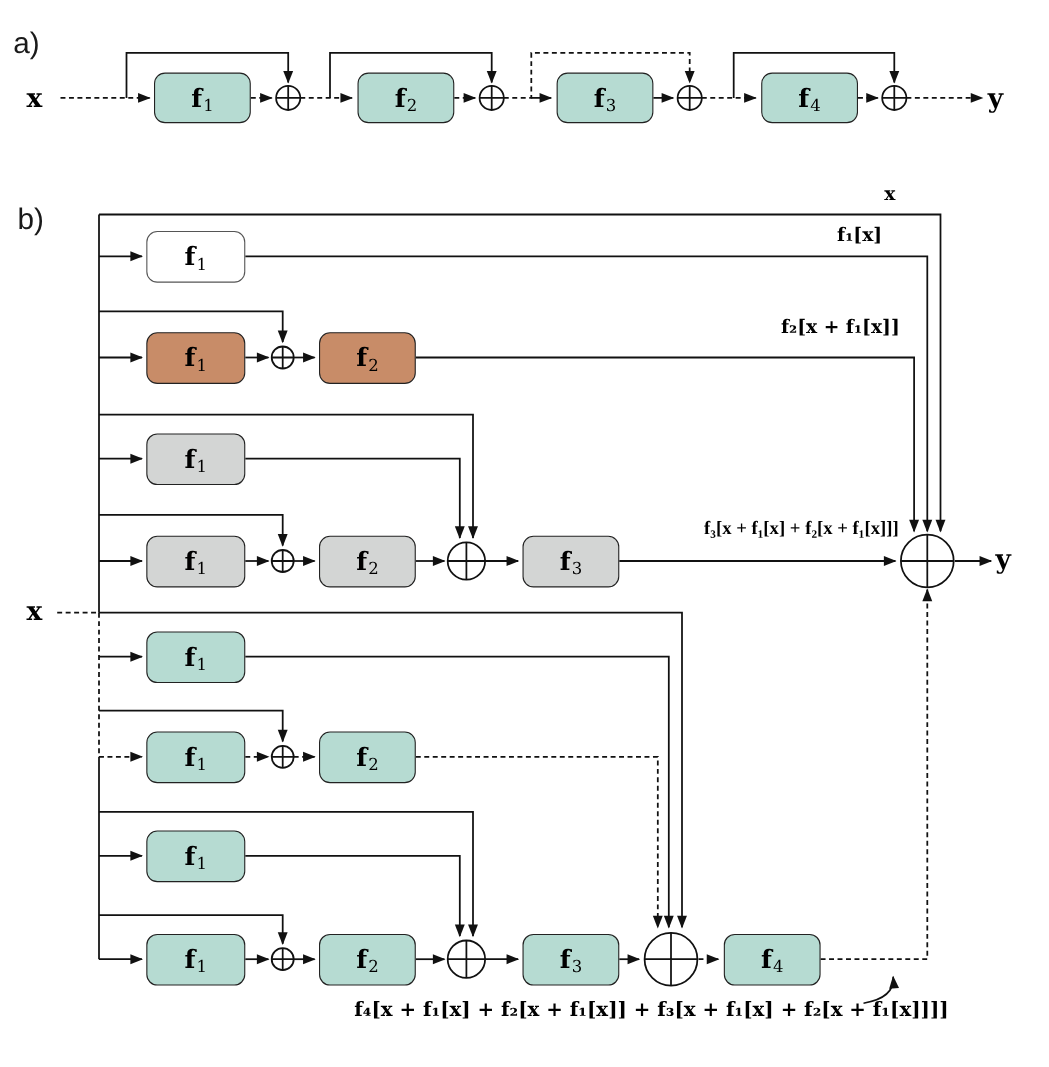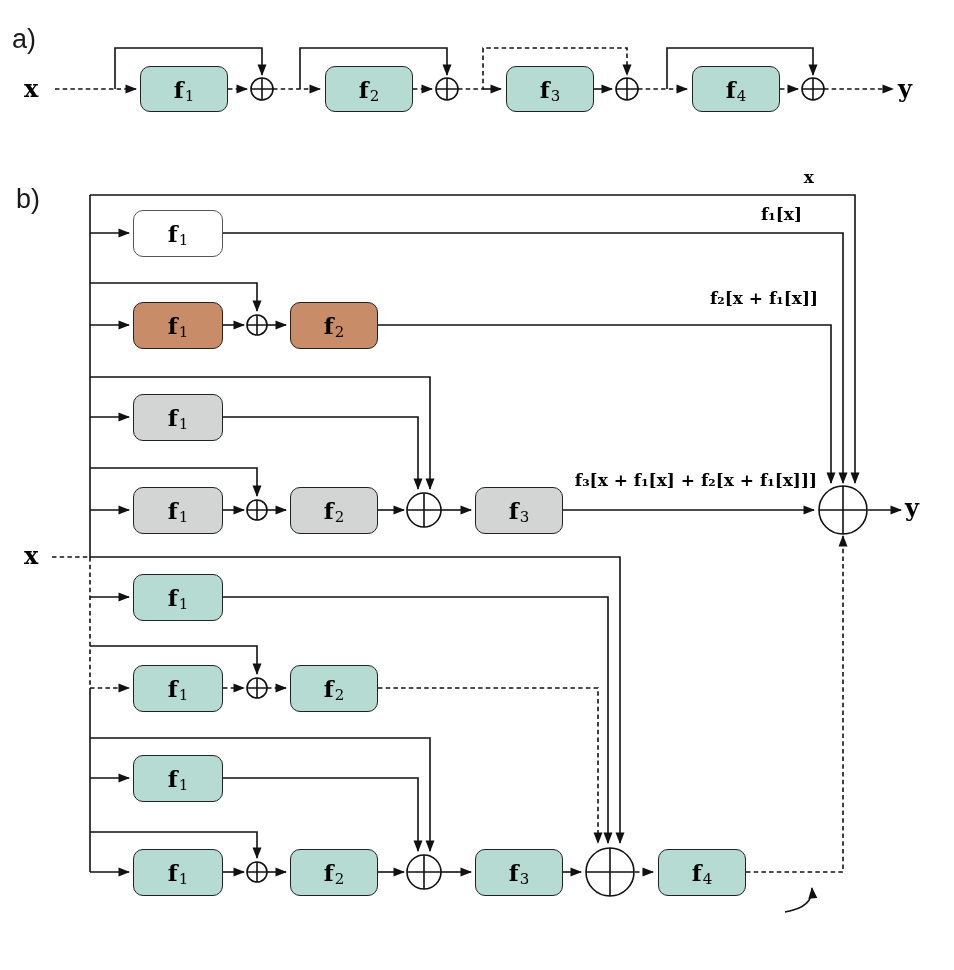--- a/index.html
+++ b/index.html
@@ -180,21 +180,22 @@
       <span class="bs">4</span>
     </div>
 
 <div class="lbl panel-label" style="left:16px;top:184px;">b)</div>
 <div class="lbl io" style="left:24px;top:541px;">x</div>
 <div class="lbl io" style="left:905px;top:493px;">y</div>
 
 <div class="lbl branch" style="right:140px;top:167px;">x</div>
 <div class="lbl branch" style="right:152px;top:204px;">f₁[x]</div>
 <div class="lbl branch" style="right:136px;top:288px;margin-left:39px;">f₂[x + f₁[x]]</div>
-<div class="lbl branch" style="right:137px;top:470px;">f₃[x + f₁[x] + f₂[x + f₁[x]]]</div>
+<div class="lbl branch" style="right:137px;top:470px;font-family:Liberation Serif, serif;">f₃[x + f₁[x] + f₂[x + f₁[x]]]</div>
+<div class="lbl formula" style="left:322px;top:908px;">f₄[x + f₁[x] + f₂[x + f₁[x]] + f₃[x + f₁[x] + f₂[x + f₁[x]]]]</div>
 
 <div class="box white b-box" style="left:133px;top:210px;width:90px;">
       <span class="bf">f</span>
       <span class="bs">1</span>
     </div>
 
 <div class="box brown b-box" style="left:133px;top:302px;width:90px;">
       <span class="bf">f</span>
       <span class="bs">1</span>
     </div>

